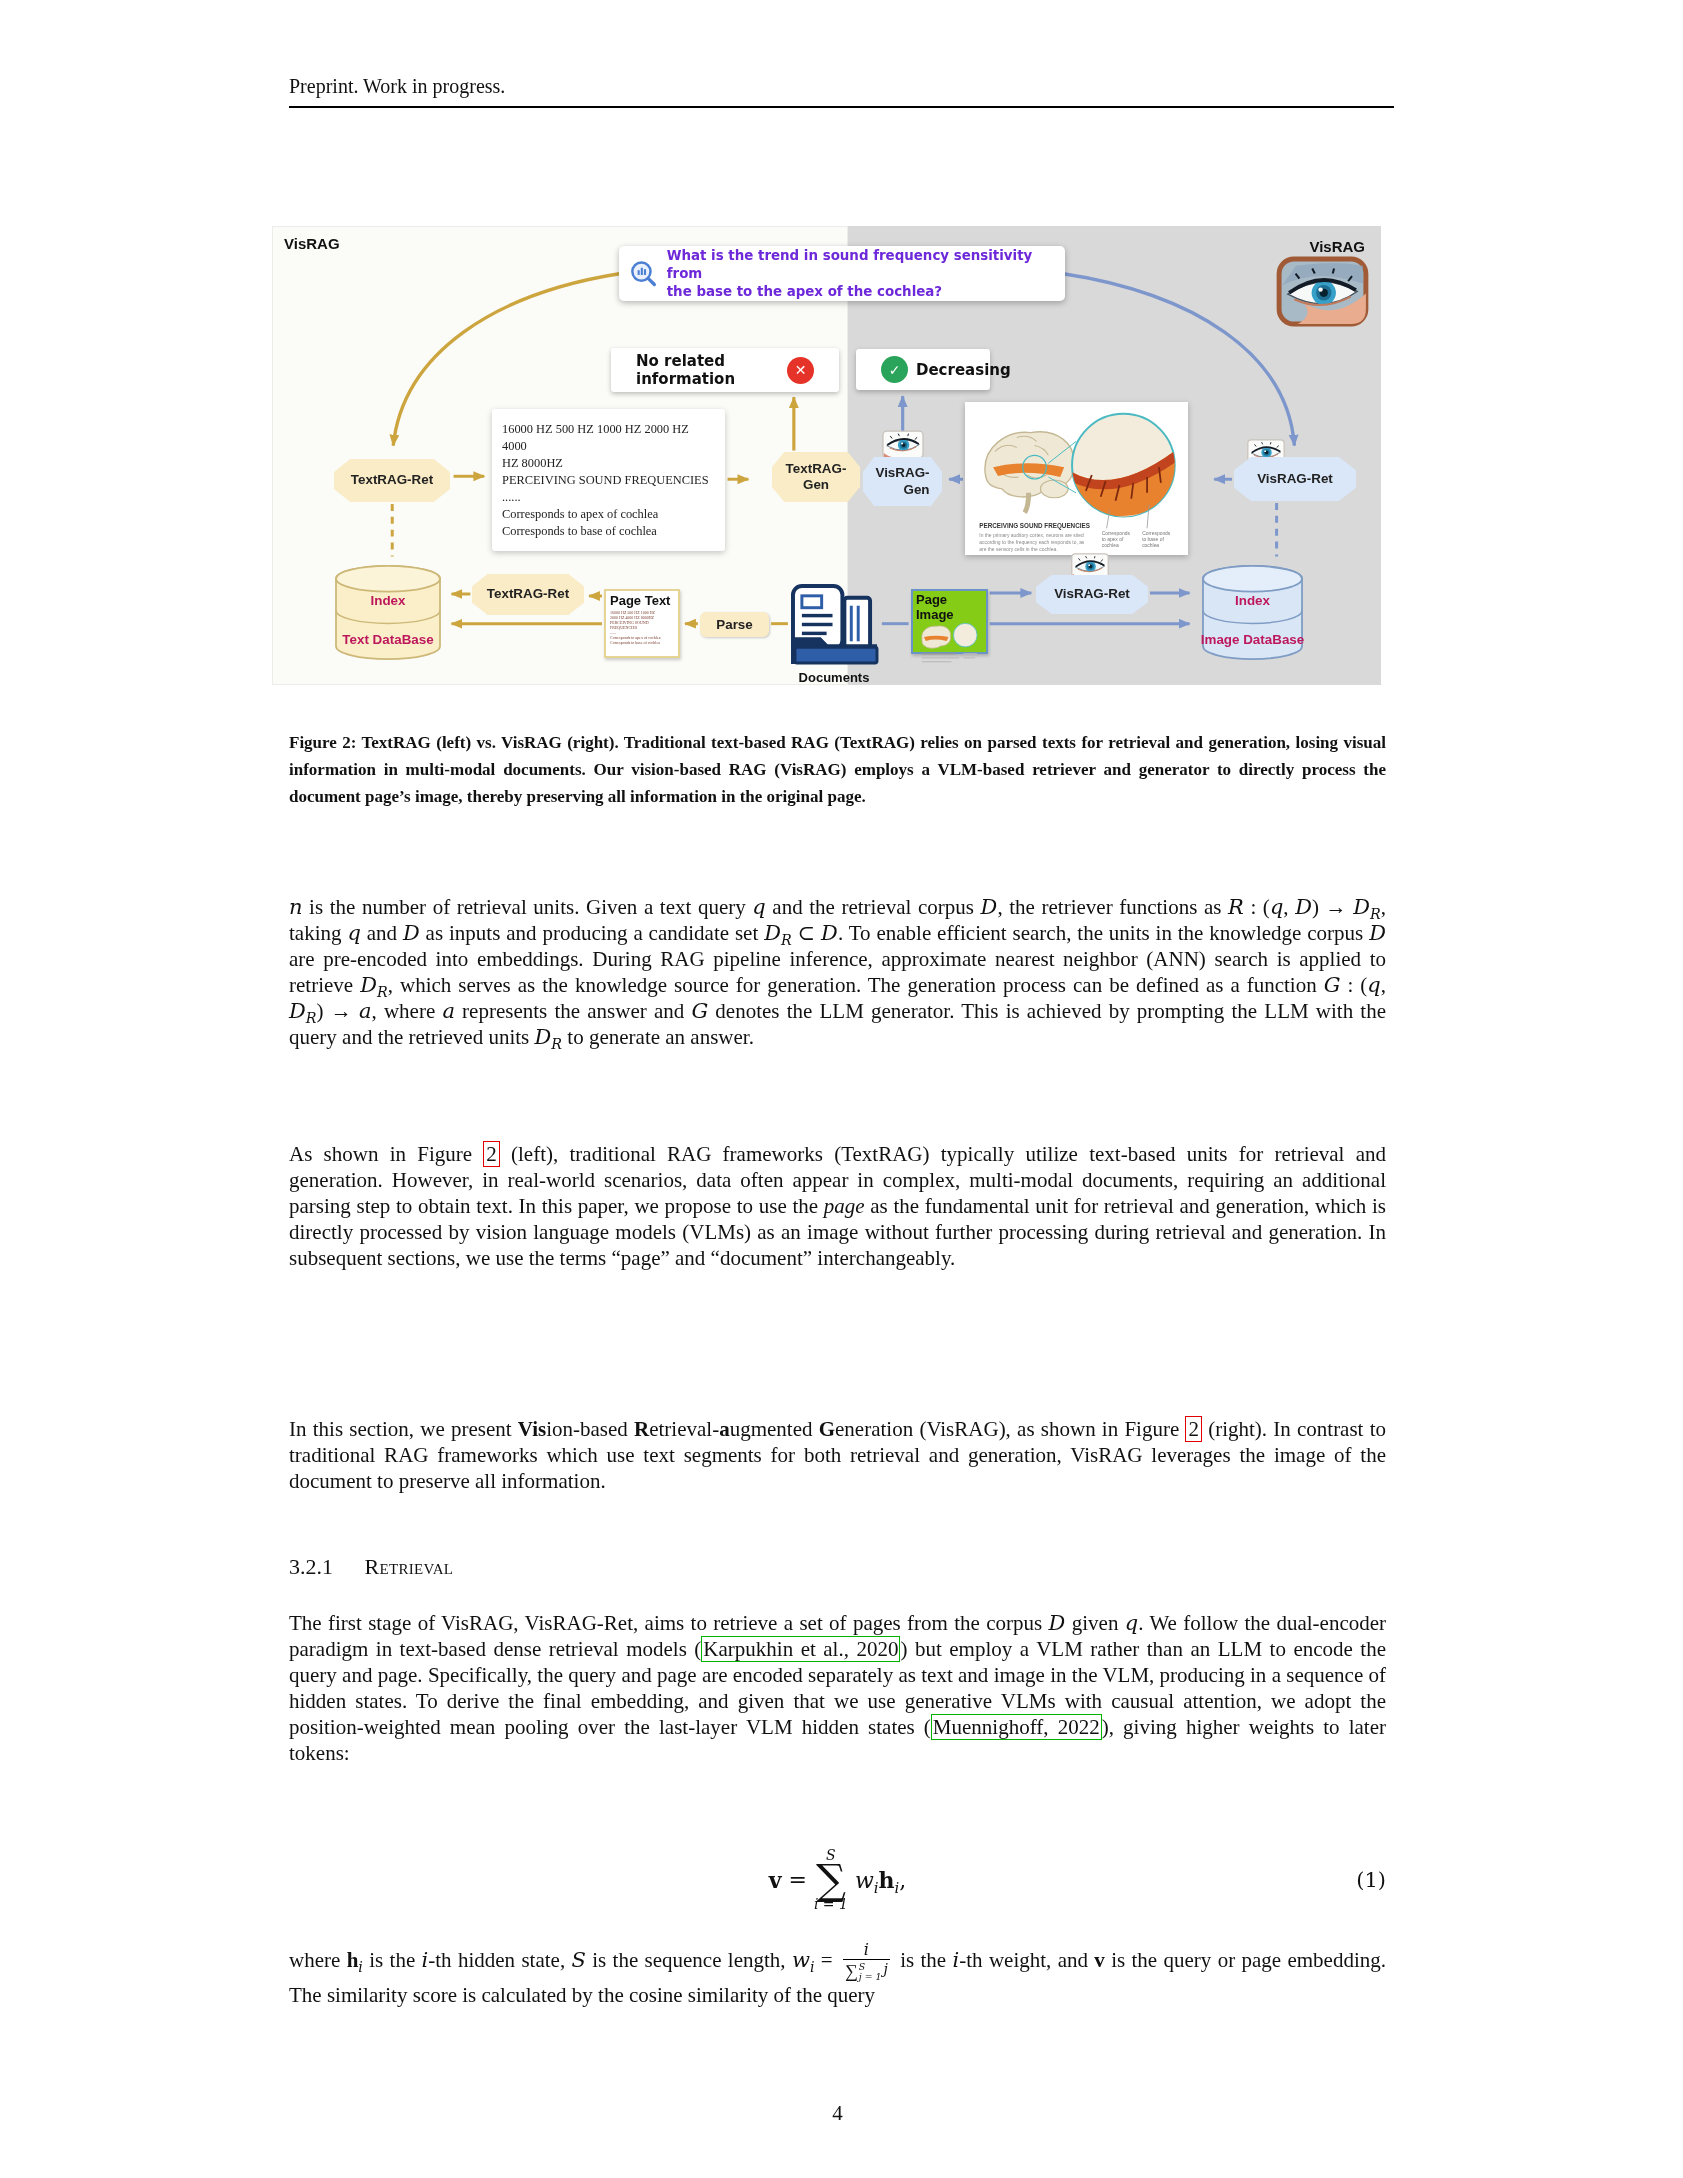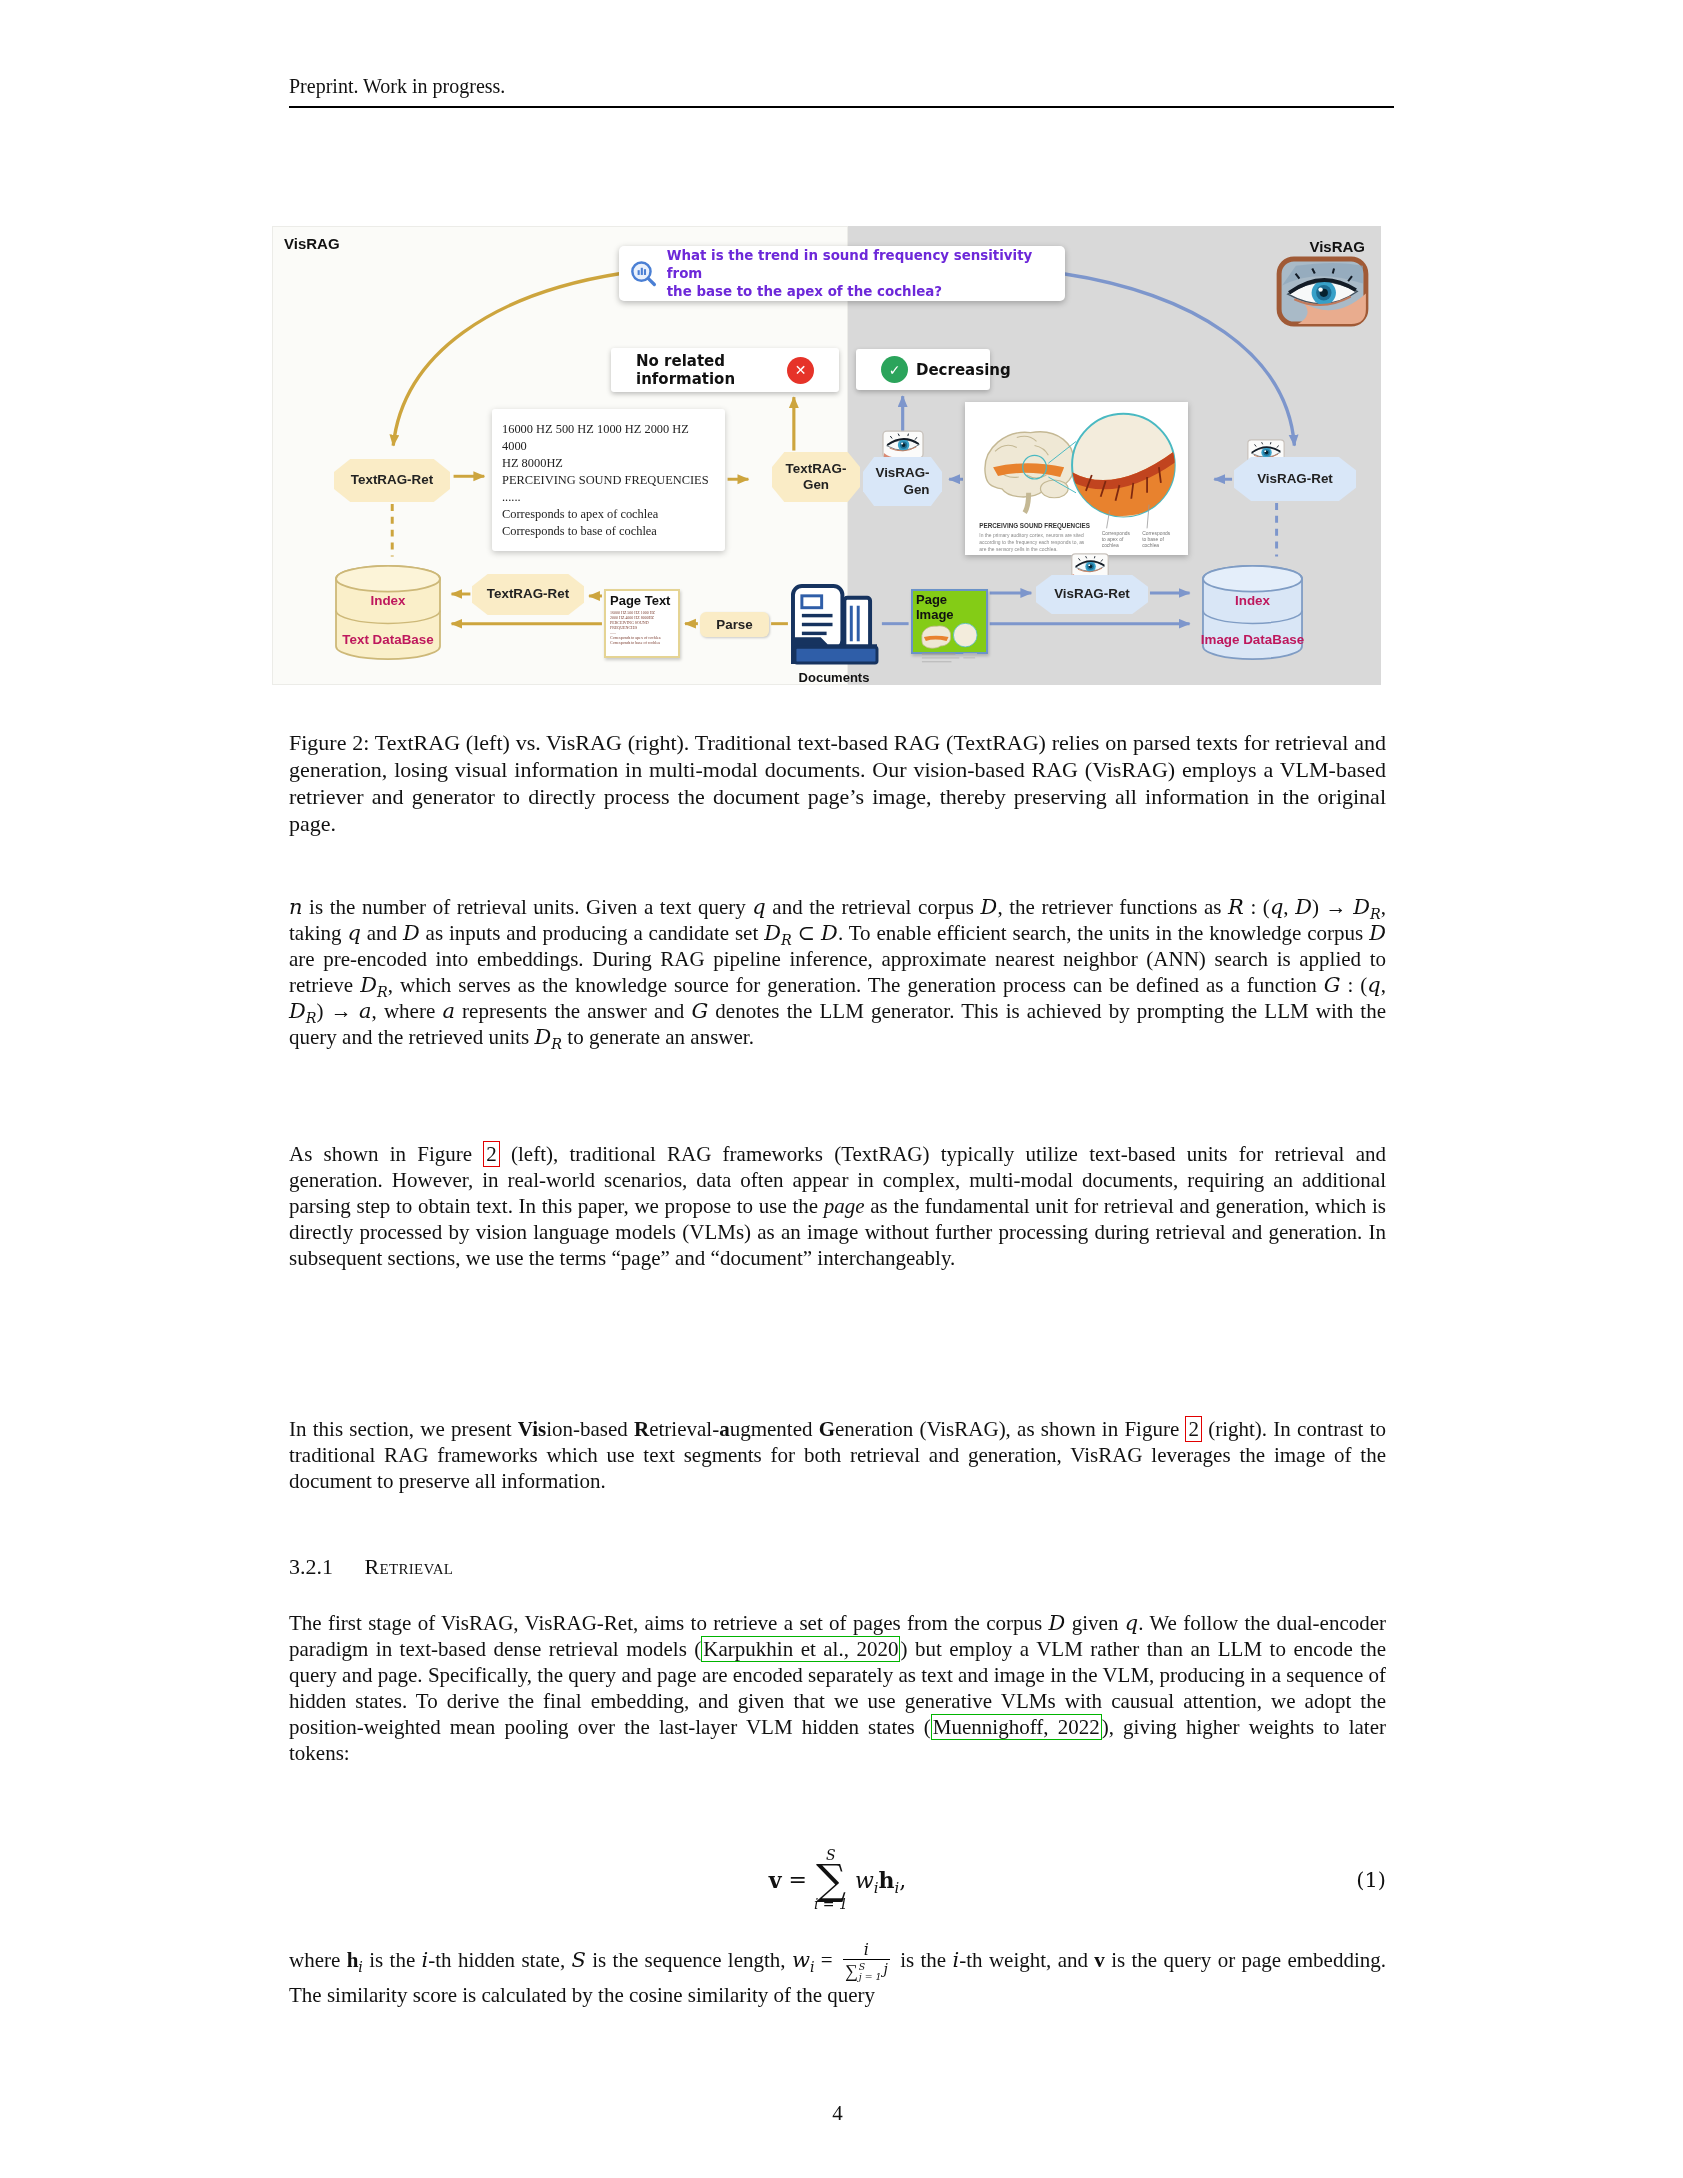--- a/index.html
+++ b/index.html
@@ -7,21 +7,21 @@
         font-family:"Liberation Serif","DejaVu Serif",serif;color:#111;overflow:hidden;}
   .abs{position:absolute;}
 
   
   #hdr{position:absolute;left:289px;top:75px;font-size:20px;}
   #hdr-rule{position:absolute;left:289px;top:106px;width:1105px;height:1.6px;background:#000;}
 
   
   .bodytext{position:absolute;left:289px;width:1097px;margin:0;font-size:21px;line-height:26px;
             text-align:justify;}
-  .caption{position:absolute;left:289px;top:729px;width:1097px;font-size:22px;line-height:27px;text-align:justify;}
+  .caption{position:absolute;left:289px;top:729px;width:1097px;font-size:17px;line-height:27px;text-align:justify;font-weight:bold;}
   .sec-head{position:absolute;left:289px;width:1097px;font-size:22px;}
   .sec-num{margin-right:26px;}
   .sc{font-variant:small-caps;letter-spacing:0.3px;}
   .m{font-style:italic;font-family:"DejaVu Serif",serif;}
   .cal{font-style:italic;font-family:"DejaVu Serif",serif;}
   .bm{font-weight:bold;}
   .b{font-weight:bold;}
   .i{font-style:italic;}
   sub{font-size:68%;line-height:0;}
   .boxg{border:1.6px solid #00B400;padding:0 1px;-webkit-box-decoration-break:clone;box-decoration-break:clone;}

